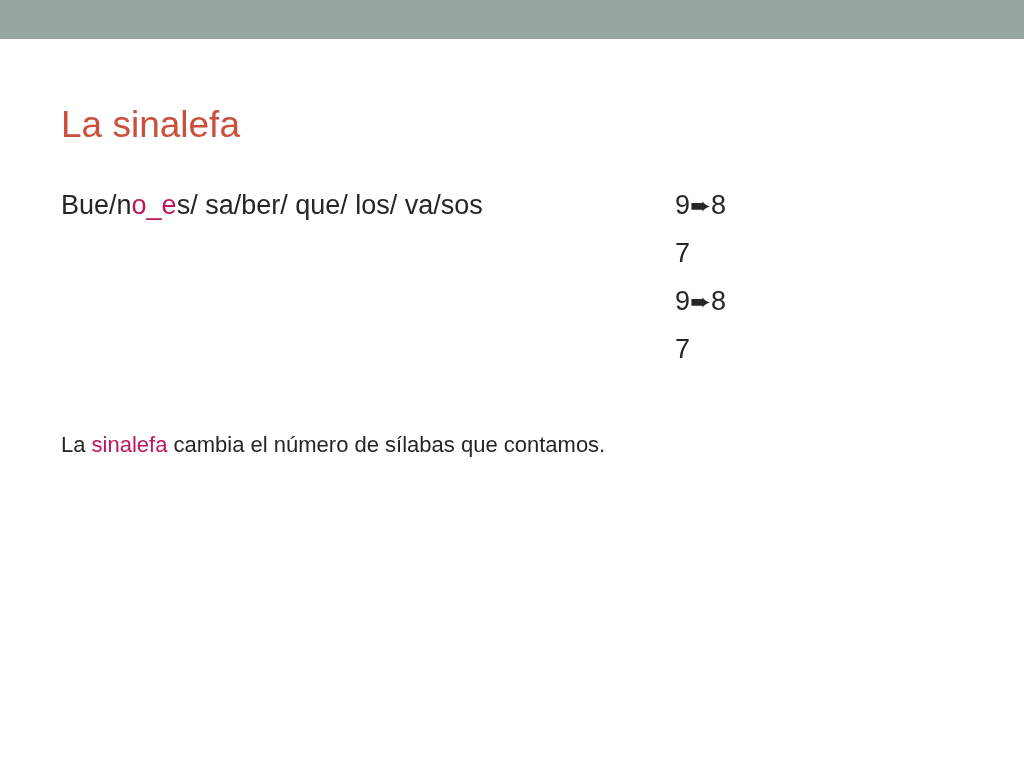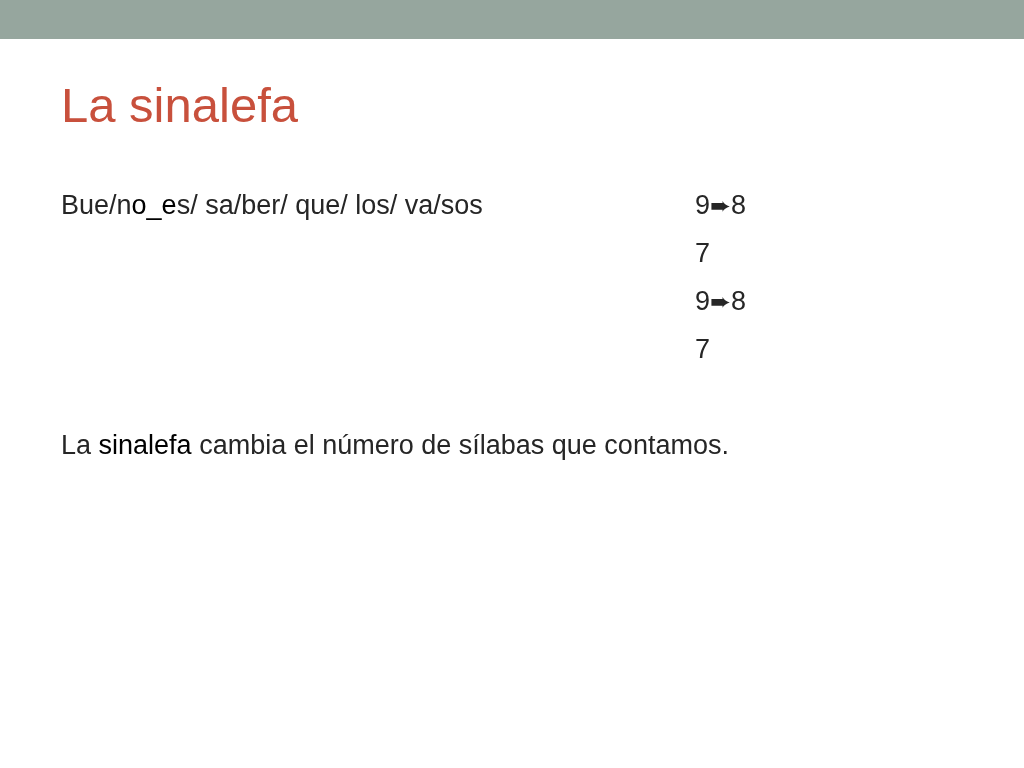--- a/index.html
+++ b/index.html
@@ -23,22 +23,22 @@
     position: absolute;
     top: 0;
     left: 0;
     width: 1024px;
     height: 39px;
     background: #96a69e;
   }
   .slide-title {
     position: absolute;
     left: 61px;
-    top: 76px;
-    font-size: 49px;
+    top: 96px;
+    font-size: 37px;
     line-height: 58px;
     font-weight: 400;
     color: #c8503c;
     letter-spacing: 0px;
     white-space: nowrap;
   }
   .body-block {
     position: absolute;
     left: 61px;
     top: 188px;
@@ -54,31 +54,30 @@
   }
   .verse-text {
     position: absolute;
     left: 0;
     top: 0;
   }
   .verse-count {
     position: absolute;
     left: 614px;
     top: 0;
-    margin-left: 20px;
   }
   .hl {
-    color: #000000;
+    color: #be185d;
   }
   .spacer-row {
     height: 48px;
   }
   .summary-row {
     position: relative;
-    font-size: 27px;
+    font-size: 22px;
     line-height: 34px;
     color: #262626;
     white-space: nowrap;
   }
   .arrow {
     font-family: "DejaVu Sans", sans-serif;
     font-weight: bold;
     font-size: 25px;
   }
 </style>

